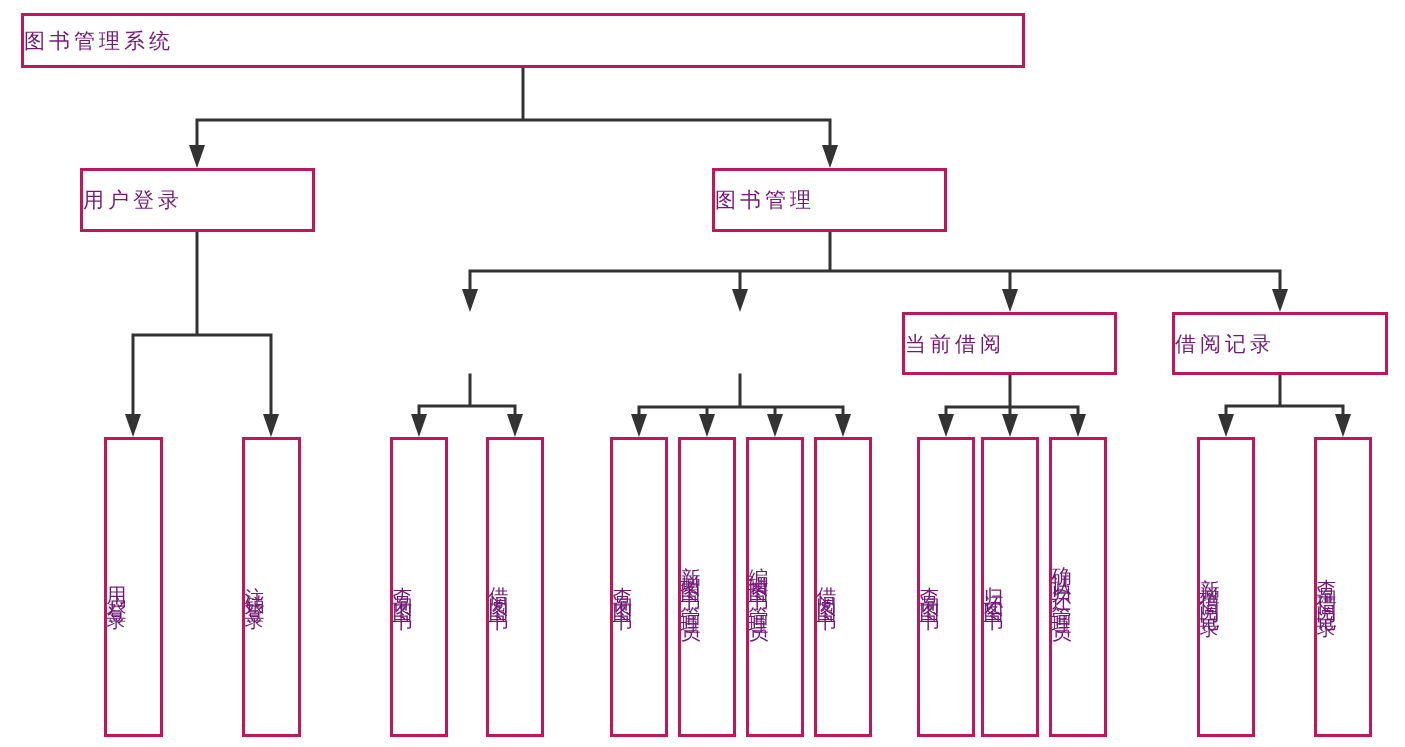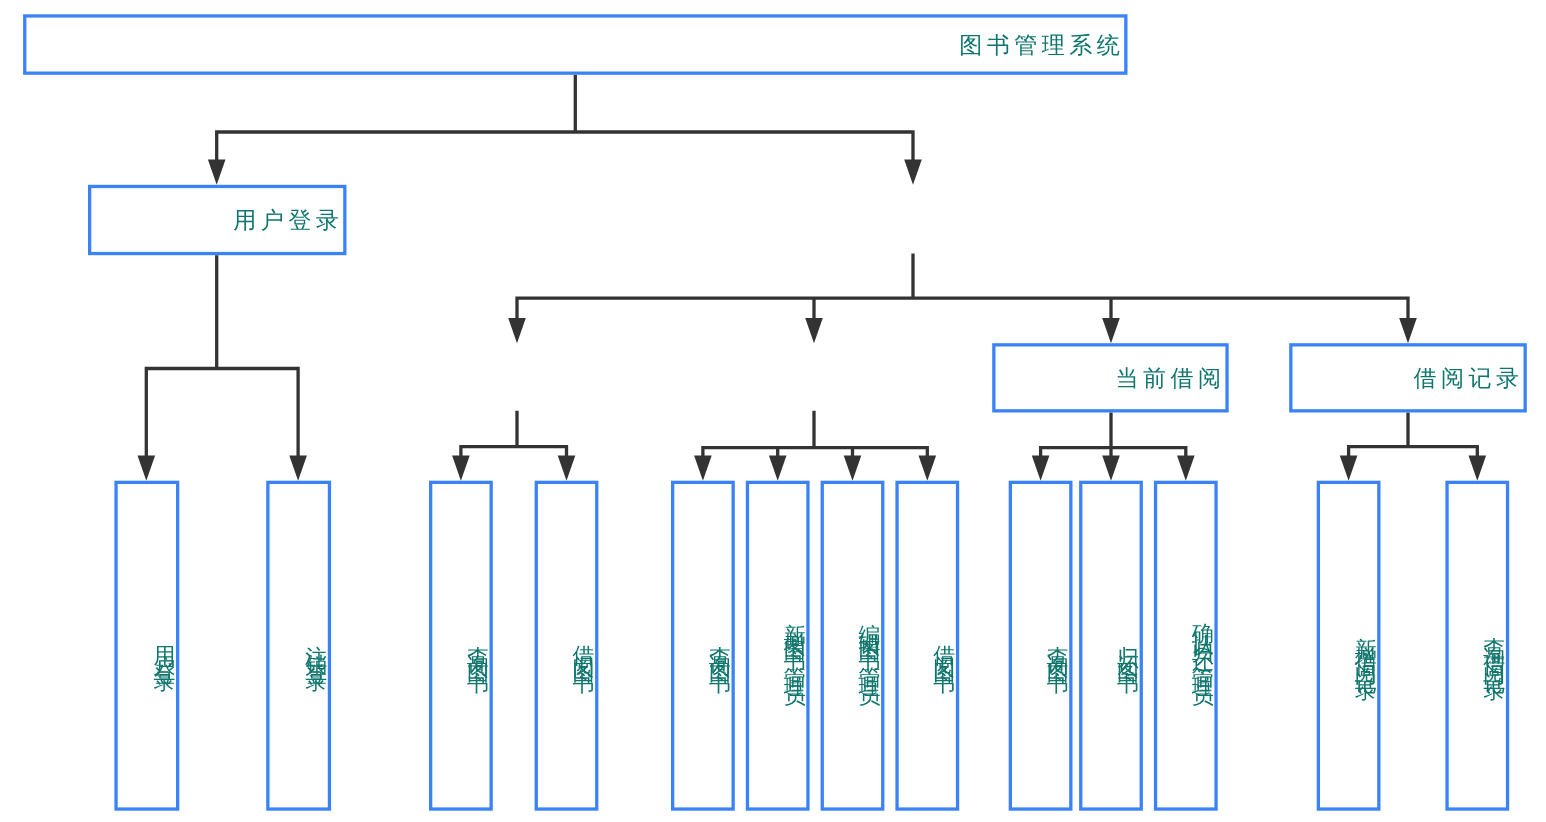--- a/index.html
+++ b/index.html
@@ -7,24 +7,24 @@
     position:relative;
     width:1405px;height:747px;
     background:#ffffff;
     font-family:"DejaVu Sans","Liberation Sans",sans-serif;
     overflow:hidden;
   }
   .connectors{position:absolute;left:0;top:0;z-index:1;}
   .node{
     position:absolute;
     box-sizing:border-box;
-    border:3px solid #3b82f6;
+    border:3px solid #be185d;
     background:#ffffff;
-    display:flex;align-items:center;justify-content:flex-end;
-    color:#0f766e;
+    display:flex;align-items:center;justify-content:flex-start;
+    color:#701a75;
     z-index:2;
   }
   .node.h .label{
     font-size:21px;
     letter-spacing:4px;
     white-space:nowrap;
   }
   .node.leaf .label{
     writing-mode:vertical-lr;
     text-orientation:mixed;
@@ -88,20 +88,23 @@
     </g>
   </svg>
 
   <div class="node h" style="left:21px;top:13px;width:1004px;height:55px">
     <span class="label">图书管理系统</span>
   </div>
 
   <div class="node h" style="left:80px;top:168px;width:235px;height:64px">
     <span class="label">用户登录</span>
   </div>
+  <div class="node h" style="left:712px;top:168px;width:235px;height:64px">
+    <span class="label">图书管理</span>
+  </div>
 
   <div class="node h" style="left:902px;top:312px;width:215px;height:63px">
     <span class="label">当前借阅</span>
   </div>
   <div class="node h" style="left:1172px;top:312px;width:216px;height:63px">
     <span class="label">借阅记录</span>
   </div>
 
   <div class="node leaf" style="left:104px;top:437px;width:59px;height:300px">
     <span class="label">用户登录</span>

